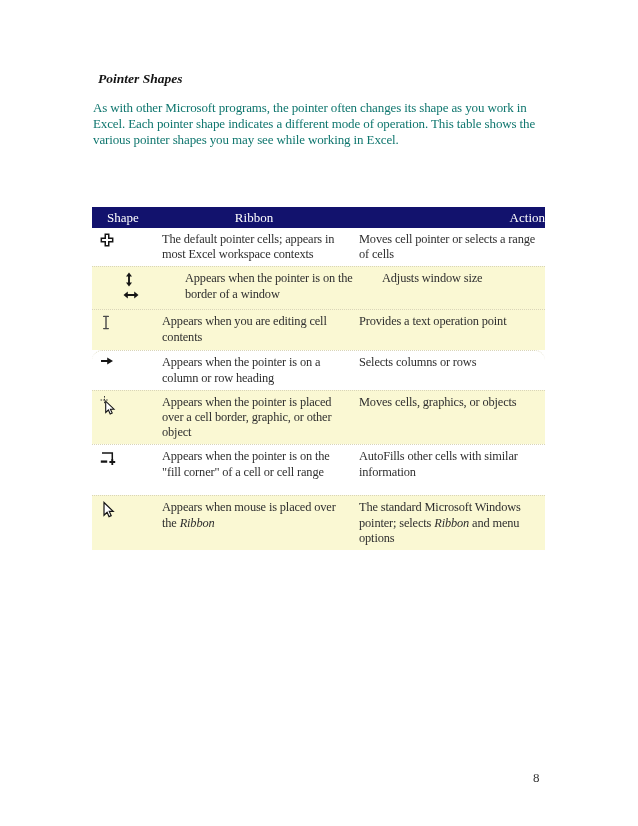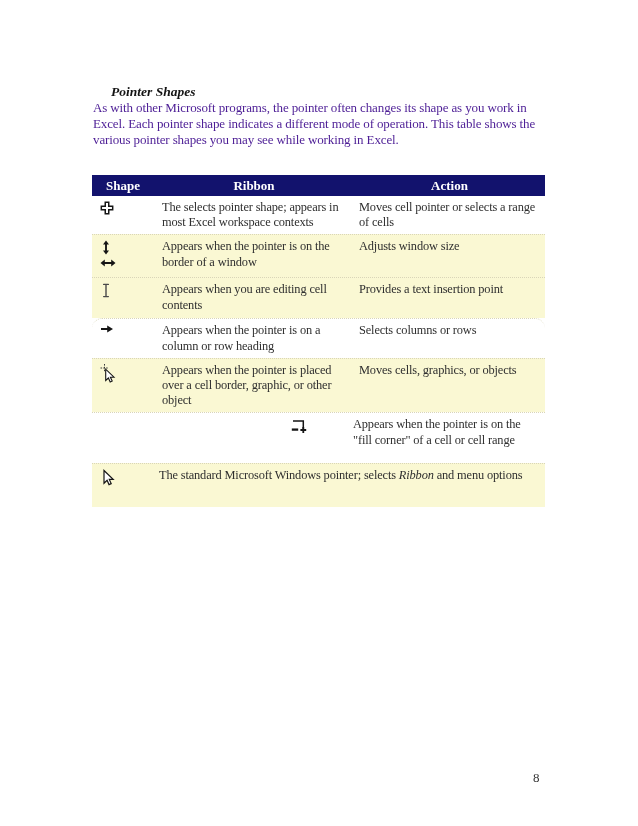--- a/index.html
+++ b/index.html
@@ -2,51 +2,51 @@
 <html style="--header-bg: #12126d; --header-text: #ffffff; --row-alt-bg: #faf8d3; --body-text: #2f2f2f;"><head>
 <meta charset="utf-8">
 <style>
   html,body{margin:0;padding:0;background:#fff;}
   .page{
     position:relative;width:638px;height:826px;background:#fff;overflow:hidden;
     font-family:"Liberation Serif","DejaVu Serif",serif;
     color:var(--body-text,#2f2f2f);
   }
   .title{
-    position:absolute;left:95px;top:68px;margin:16px;
+    position:absolute;left:95px;top:68px;margin:3px;
     font-size:13.5px;font-weight:bold;font-style:italic;color:#141414;
   }
   .intro{
     position:absolute;left:93px;top:100px;width:460px;margin:0;
-    font-size:13px;line-height:15.8px;letter-spacing:-0.12px;color:#4c1d95;
+    font-size:13px;line-height:15.8px;letter-spacing:-0.12px;color:#0f766e;
   }
   .ptable{position:absolute;left:92px;top:175px;width:453px;}
   .thead{
     display:flex;align-items:center;height:21px;
     background:var(--header-bg,#12126d);color:var(--header-text,#ffffff);
-    font-weight:bold;font-size:13px;
+    font-weight:normal;font-size:13px;margin-top:32px;
   }
   .hcell{text-align:center;}
   .hcell.h-shape{width:62px;}
   .hcell.h-context{width:200px;}
-  .hcell.h-action{flex:1;}
+  .hcell.h-action{flex:1;text-align:right;}
   .trow{display:flex;font-size:12.4px;line-height:15.2px;letter-spacing:-0.15px;background:#fff;}
   .trow.alt{background:var(--row-alt-bg,#faf8d3);}
   .trow + .trow{border-top:1px dotted #d9d5b8;}
   .cell{box-sizing:border-box;}
   .shape-cell{
     width:62px;padding:5px 0 4px 8px;
     display:flex;flex-direction:column;gap:3px;align-items:flex-start;
   }
   .context-cell{width:200px;padding:4px 14px 4px 8px;}
   .action-cell{flex:1;padding:4px 8px 4px 5px;}
   .icon{display:block;line-height:0;}
   
   #table-body .trow:nth-child(1){min-height:33px;}
-  #table-body .trow:nth-child(2){min-height:42px;}
+  #table-body .trow:nth-child(2){min-height:42px;padding-left:23px;}
   #table-body .trow:nth-child(3){min-height:40px;}
   #table-body .trow:nth-child(4){min-height:37px;border-radius:10px;}
   #table-body .trow:nth-child(5){min-height:36px;}
   #table-body .trow:nth-child(6){min-height:50px;justify-content:flex-end;}
   #table-body .trow:nth-child(7){min-height:43px;}
   #table-body .trow:nth-child(8){min-height:45px;}
   .page-number{position:absolute;left:533px;top:770px;font-size:13px;color:#333;}
 </style>
 </head>
 <body>
@@ -61,21 +61,21 @@
       <div class="hcell h-context">Ribbon</div>
       <div class="hcell h-action">Action</div>
     </div>
     <div id="table-body">
         <div class="trow">
           <div class="cell shape-cell">
             <span class="icon"><svg width="14" height="14" viewBox="0 0 16 16">
                 <path d="M6 1.5h4V6h4.5v4H10v4.5H6V10H1.5V6H6z" fill="#fff" stroke="#151515" stroke-width="1.7"></path>
               </svg></span>
           </div>
-          <div class="cell context-cell">The selects pointer shape; appears in most Excel workspace contexts</div>
+          <div class="cell context-cell">The default pointer cells; appears in most Excel workspace contexts</div>
           <div class="cell action-cell">Moves cell pointer or selects a range of cells</div>
         </div>
         <div class="trow alt">
           <div class="cell shape-cell">
             <span class="icon"><svg width="12" height="15" viewBox="0 0 12 16">
                 <path d="M6 .5 9.2 4.8H7v6.4h2.2L6 15.5 2.8 11.2H5V4.8H2.8z" fill="#151515"></path>
               </svg></span>
             <span class="icon"><svg width="16" height="10" viewBox="0 0 16 10">
                 <path d="M.5 5 4.8 1.6v2.3h6.4V1.6L15.5 5l-4.3 3.4V6.1H4.8v2.3z" fill="#151515"></path>
               </svg></span>
@@ -83,21 +83,21 @@
           <div class="cell context-cell">Appears when the pointer is on the border of a window</div>
           <div class="cell action-cell">Adjusts window size</div>
         </div>
         <div class="trow alt">
           <div class="cell shape-cell">
             <span class="icon"><svg width="12" height="15" viewBox="0 0 12 16">
                 <path d="M3.5 1.5h5M6 1.5v13M3.5 14.5h5" stroke="#4a4a4a" stroke-width="1.5" fill="none" stroke-linecap="round"></path>
               </svg></span>
           </div>
           <div class="cell context-cell">Appears when you are editing cell contents</div>
-          <div class="cell action-cell">Provides a text insertion point</div>
+          <div class="cell action-cell">Provides a text operation point</div>
         </div>
         <div class="trow">
           <div class="cell shape-cell">
             <span class="icon"><svg width="14" height="10" viewBox="0 0 14 10">
                 <path d="M1 3.9h6.2V1.5L13 5 7.2 8.5V6.1H1z" fill="#151515"></path>
               </svg></span>
           </div>
           <div class="cell context-cell">Appears when the pointer is on a column or row heading</div>
           <div class="cell action-cell">Selects columns or rows</div>
         </div>
@@ -115,26 +115,28 @@
         </div>
         <div class="trow">
           <div class="cell shape-cell">
             <span class="icon"><svg width="16" height="16" viewBox="0 0 16 16">
                 <path d="M2 3h10.3v8" fill="none" stroke="#151515" stroke-width="1.5"></path>
                 <path d="M.8 11.6h6.4" stroke="#151515" stroke-width="2.3"></path>
                 <path d="M12.3 9v6M9.4 12h5.8" stroke="#151515" stroke-width="1.8"></path>
               </svg></span>
           </div>
           <div class="cell context-cell">Appears when the pointer is on the "fill corner" of a cell or cell range</div>
+          <div class="cell action-cell">AutoFills other cells with similar information</div>
         </div>
         <div class="trow alt">
           <div class="cell shape-cell">
             <span class="icon"><svg width="15" height="17" viewBox="0 0 15 17">
                 <path d="M4 1.5v12.8l3.1-3 1.9 4.3 2.2-1-1.9-4.2h3.9z" fill="#fff" stroke="#151515" stroke-width="1.2"></path>
               </svg></span>
           </div>
+          <div class="cell context-cell"><span>Appears when mouse is placed over the </span><i>Ribbon</i></div>
           <div class="cell action-cell"><span>The standard Microsoft Windows pointer; selects </span><i>Ribbon</i><span> and menu options</span></div>
         </div>
       </div>
   </div>
 
   <div class="page-number">8</div>
 </div>
 
 </body></html>

